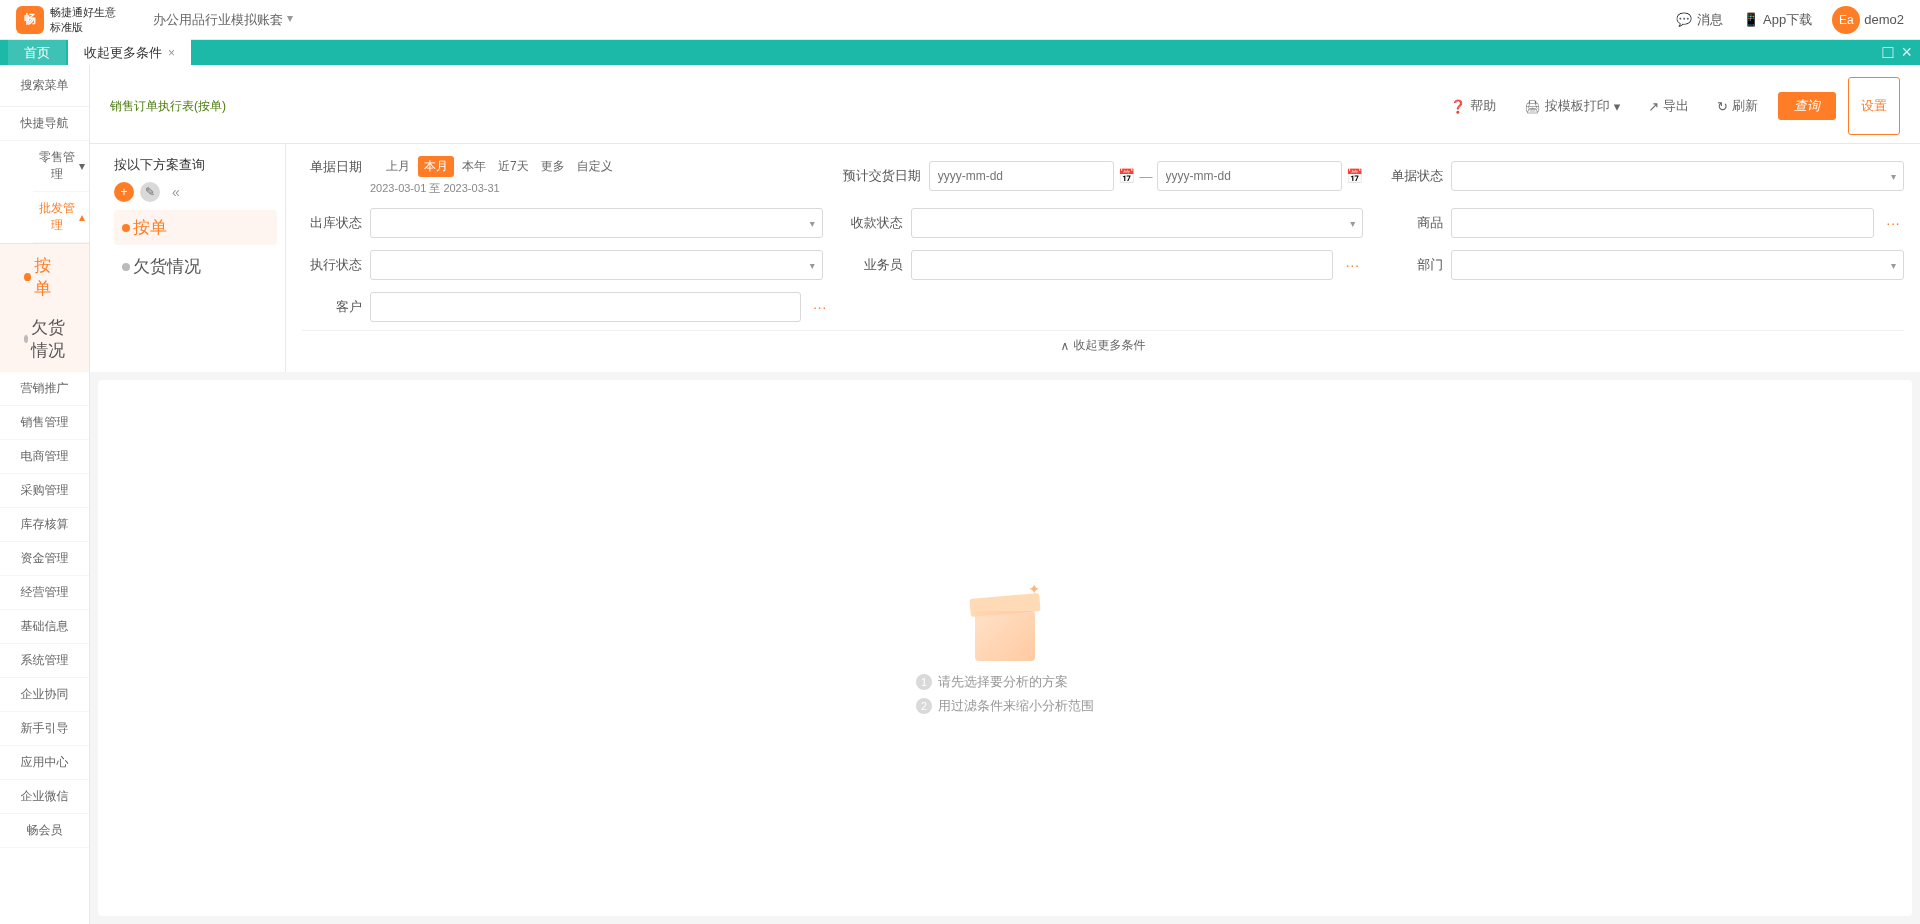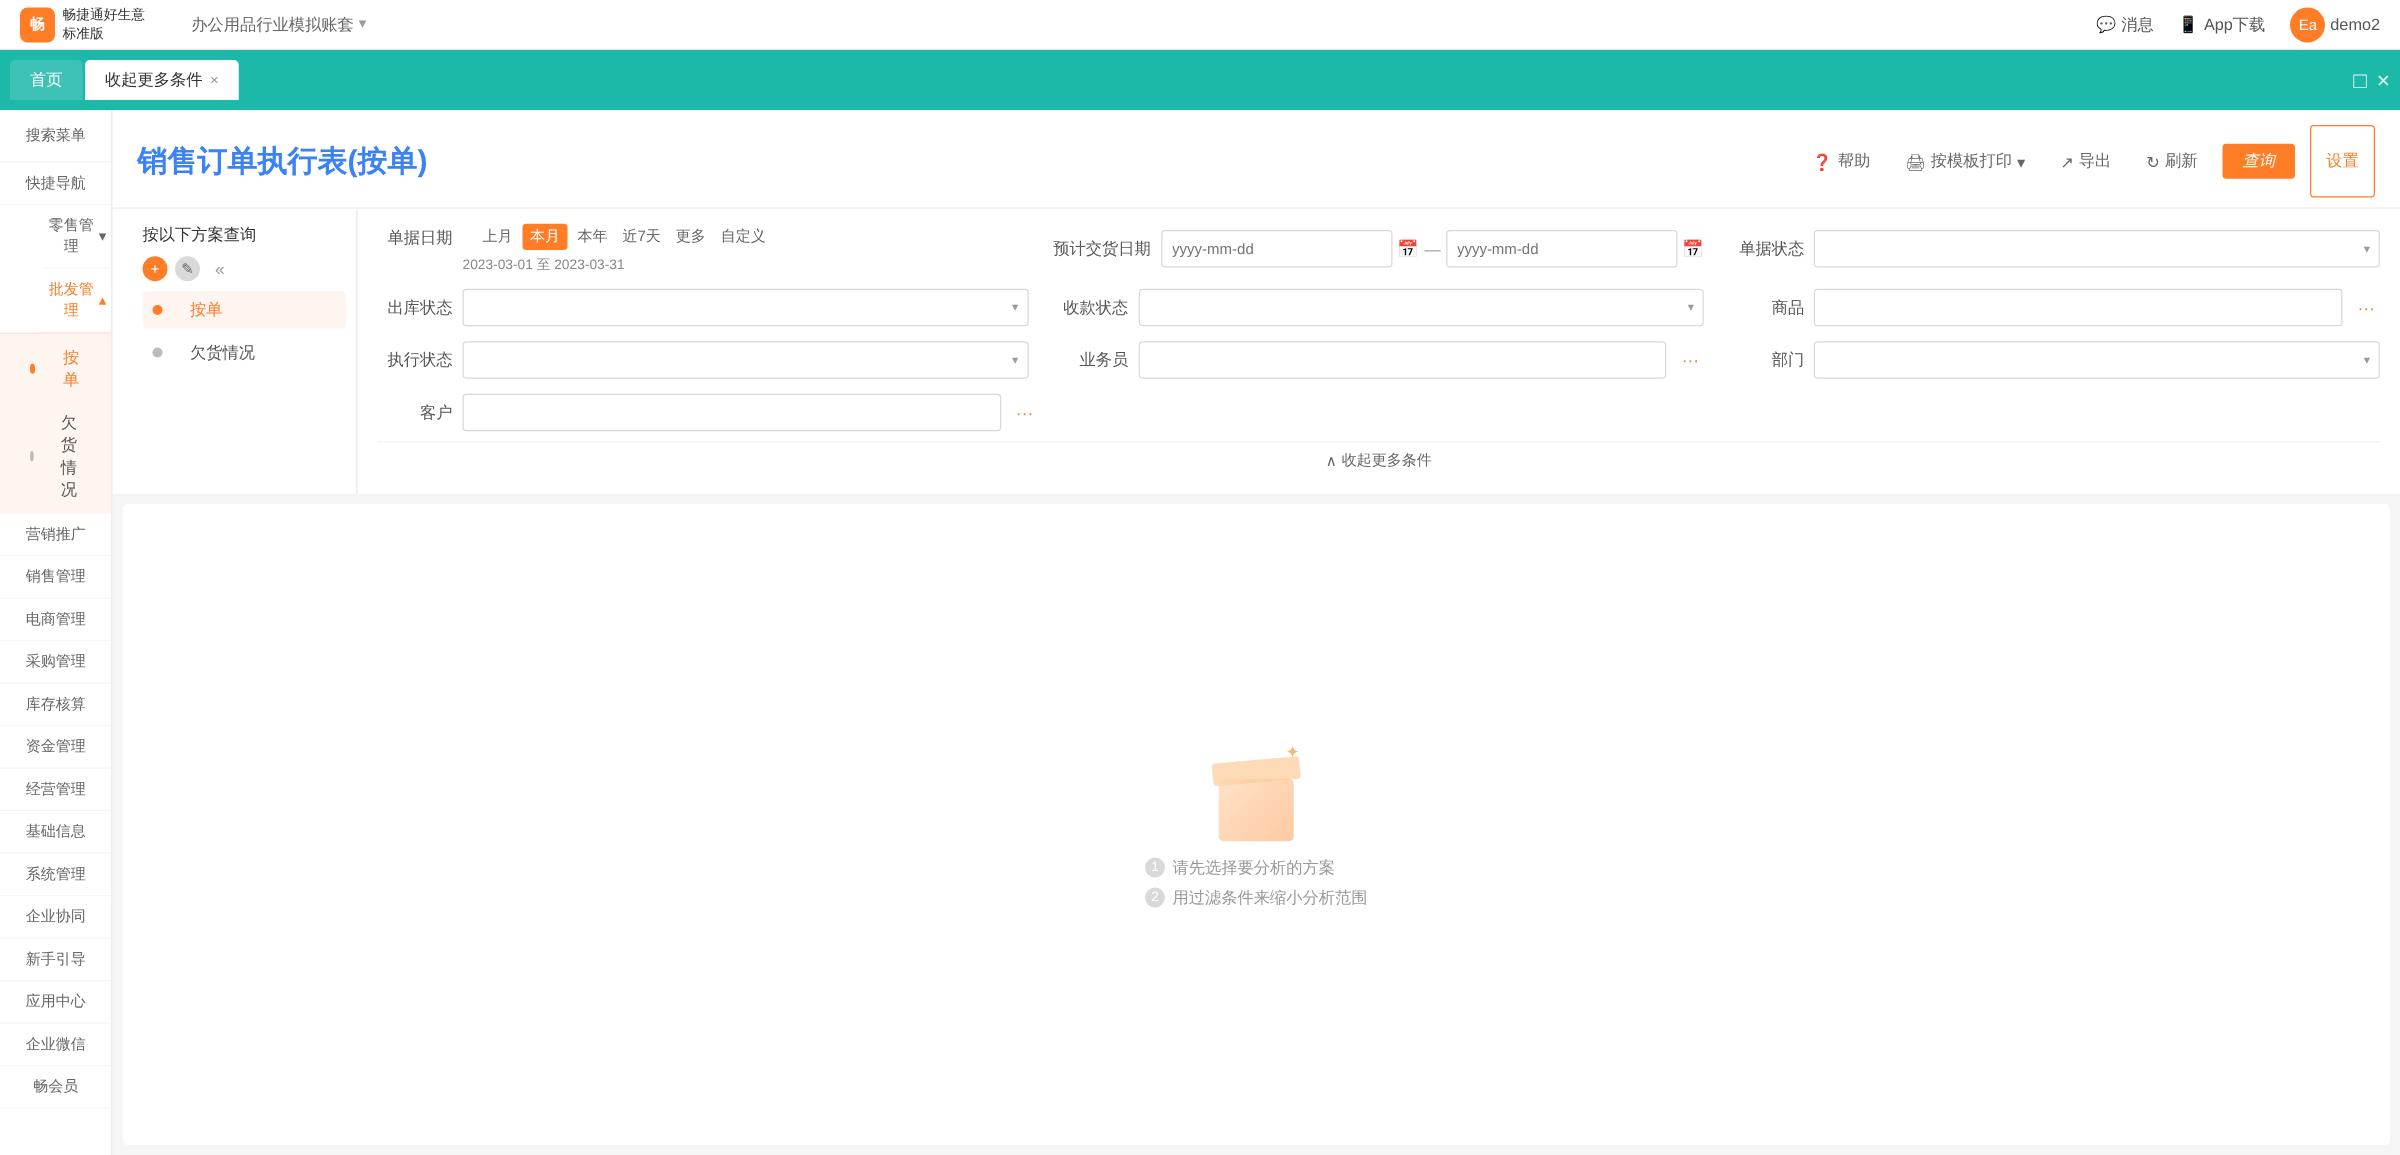--- a/index.html
+++ b/index.html
@@ -76,21 +76,21 @@
       background: #ff7d26;
       display: flex;
       align-items: center;
       justify-content: center;
       color: #fff;
       font-size: 12px;
     }
 
     
     .nav-tabs {
-      height: 48px;
+      height: 25px;
       background: #1cb8a8;
       display: flex;
       align-items: center;
       padding: 0 8px;
       gap: 2px;
       flex-shrink: 0;
     }
     .nav-tab {
       height: 32px;
       padding: 0 16px;
@@ -189,23 +189,23 @@
     .page-header {
       background: #fff;
       padding: 12px 20px 8px 20px;
       display: flex;
       align-items: center;
       justify-content: space-between;
       border-bottom: 1px solid #e8e8e8;
       flex-shrink: 0;
     }
     .page-title {
-      font-size: 24px;
-      font-weight: bold;
-      color: #3b82f6;
+      font-size: 12px;
+      font-weight: normal;
+      color: #4d7c0f;
     }
     .page-header-actions {
       display: flex;
       align-items: center;
       gap: 12px;
     }
     .header-action-btn {
       display: flex;
       align-items: center;
       gap: 4px;
@@ -280,25 +280,25 @@
       display: flex;
       align-items: center;
       justify-content: center;
       color: #999;
       cursor: pointer;
       font-size: 14px;
     }
     .filter-left-item {
       display: flex;
       align-items: center;
-      gap: 22px;
+      gap: 3px;
       padding: 6px 8px;
       cursor: pointer;
       border-radius: 4px;
-      font-size: 13px;
+      font-size: 17px;
       color: #555;
       margin-bottom: 4px;
     }
     .filter-left-item.active {
       background: #fff5f0;
       color: #ff7d26;
     }
     .filter-left-item .dot {
       width: 8px;
       height: 8px;

